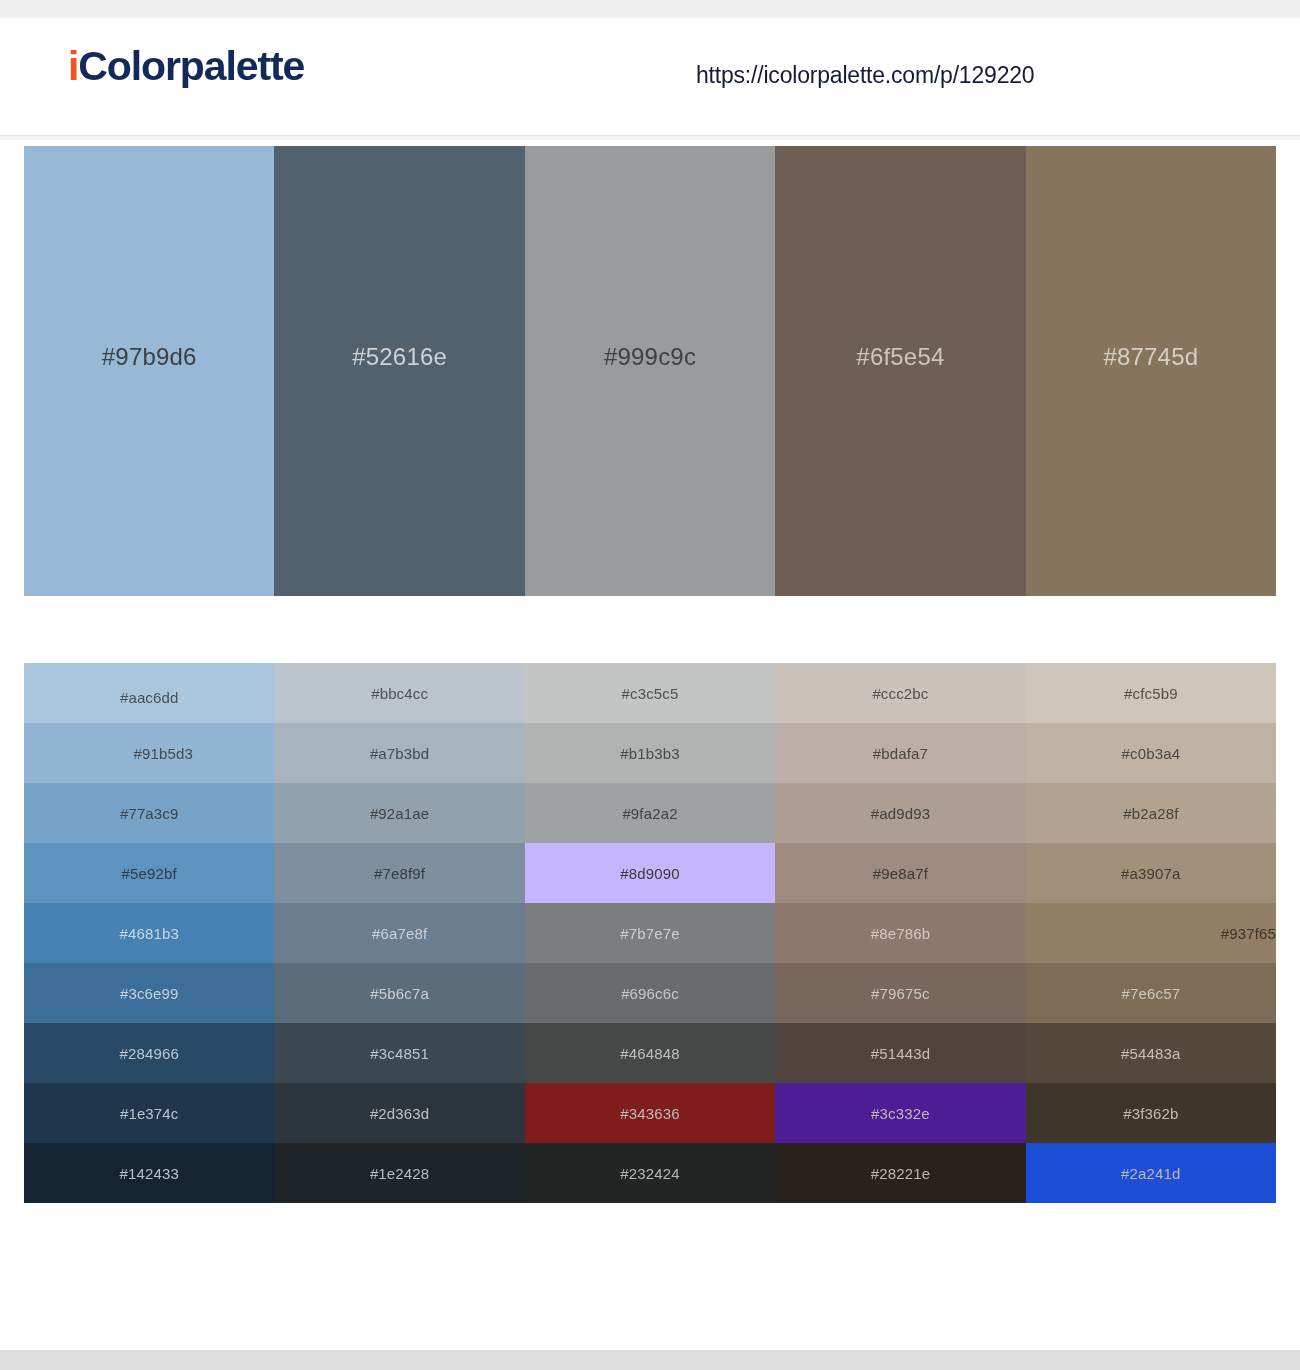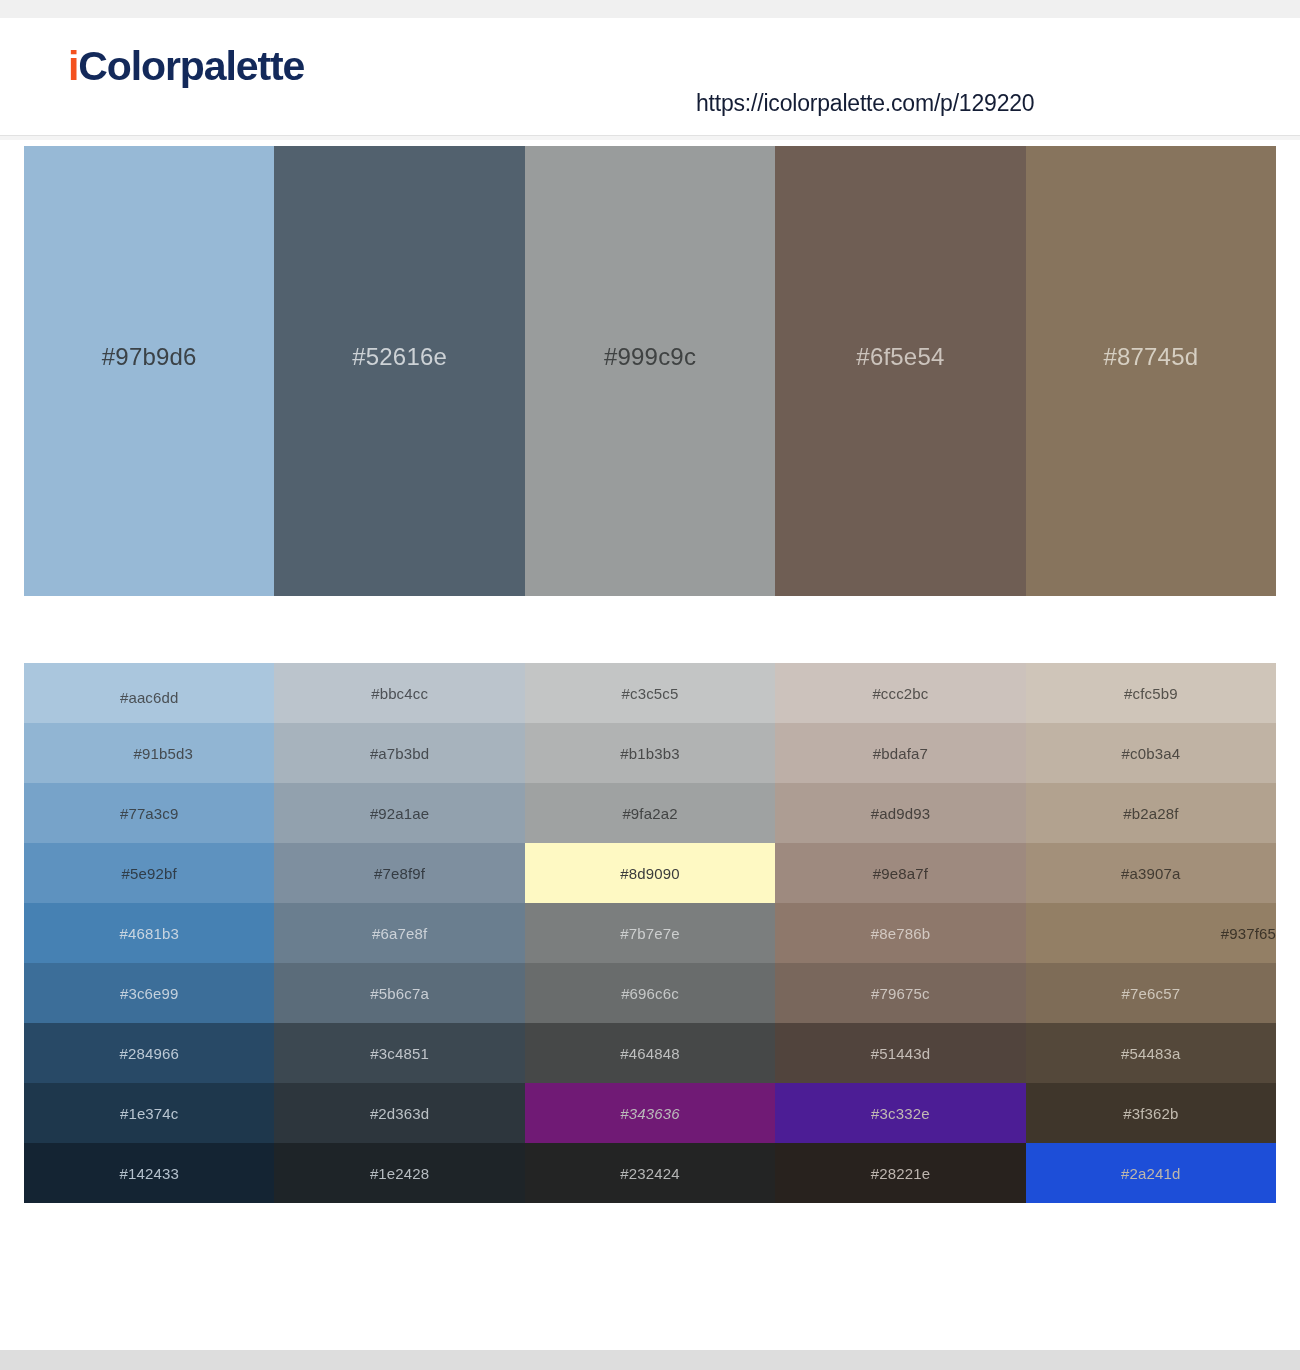--- a/index.html
+++ b/index.html
@@ -45,21 +45,21 @@
     font-weight: bold;
     letter-spacing: -1.1px;
     white-space: nowrap;
     line-height: 1;
   }
   .logo-i { color: #f4511e; }
   .logo-rest { color: #13295a; }
 
   .header-url {
     position: absolute;
-    left: 696px; top: 72px;
+    left: 696px; top: 44px;
     font-size: 23px;
     color: #141d35;
     white-space: nowrap;
     letter-spacing: -0.2px;
   }
 
   .header-rule {
     position: absolute;
     left: 0; top: 117px;
     width: 1300px; height: 1px;
@@ -214,21 +214,21 @@
           <span style="color: rgb(72, 67, 59);">#b2a28f</span>
         </div>
       </div>
       <div class="grid-row">
         <div class="grid-cell" style="background: rgb(94, 146, 191);">
           <span style="color: rgb(47, 61, 73);">#5e92bf</span>
         </div>
         <div class="grid-cell" style="background: rgb(126, 143, 159);">
           <span style="color: rgb(53, 60, 67);">#7e8f9f</span>
         </div>
-        <div class="grid-cell" style="background: #fef9c3;">
+        <div class="grid-cell" style="background: #c4b5fd;">
           <span style="color: rgb(59, 60, 60);">#8d9090</span>
         </div>
         <div class="grid-cell" style="background: rgb(158, 138, 127);">
           <span style="color: rgb(64, 57, 52);">#9e8a7f</span>
         </div>
         <div class="grid-cell" style="background: rgb(163, 144, 122);">
           <span style="color: rgb(66, 59, 50);">#a3907a</span>
         </div>
       </div>
       <div class="grid-row">
@@ -282,21 +282,21 @@
           <span style="color: rgb(198, 191, 179);">#54483a</span>
         </div>
       </div>
       <div class="grid-row">
         <div class="grid-cell" style="background: rgb(30, 55, 76);">
           <span style="color: rgb(184, 197, 209);">#1e374c</span>
         </div>
         <div class="grid-cell" style="background: rgb(45, 54, 61);">
           <span style="color: rgb(187, 193, 197);">#2d363d</span>
         </div>
-        <div class="grid-cell" style="background: #701a75; font-style: italic;">
+        <div class="grid-cell" style="background: #7f1d1d;">
           <span style="color: rgb(186, 186, 186);">#343636</span>
         </div>
         <div class="grid-cell" style="background: #4c1d95;">
           <span style="color: rgb(193, 185, 179);">#3c332e</span>
         </div>
         <div class="grid-cell" style="background: rgb(63, 54, 43); text-align: right;">
           <span style="color: rgb(194, 187, 175);">#3f362b</span>
         </div>
       </div>
       <div class="grid-row">

